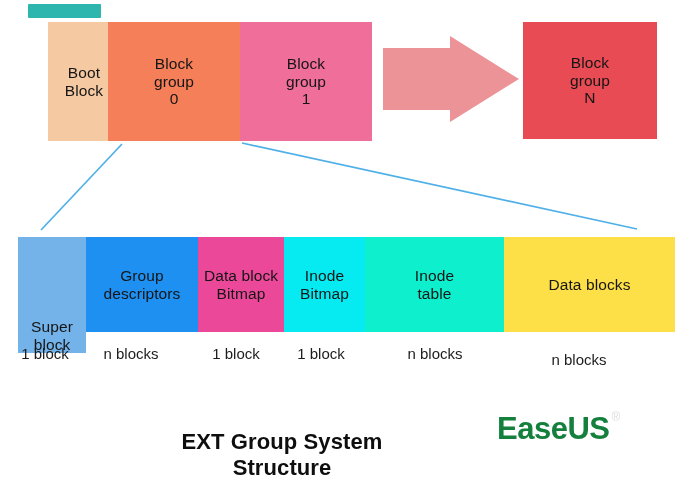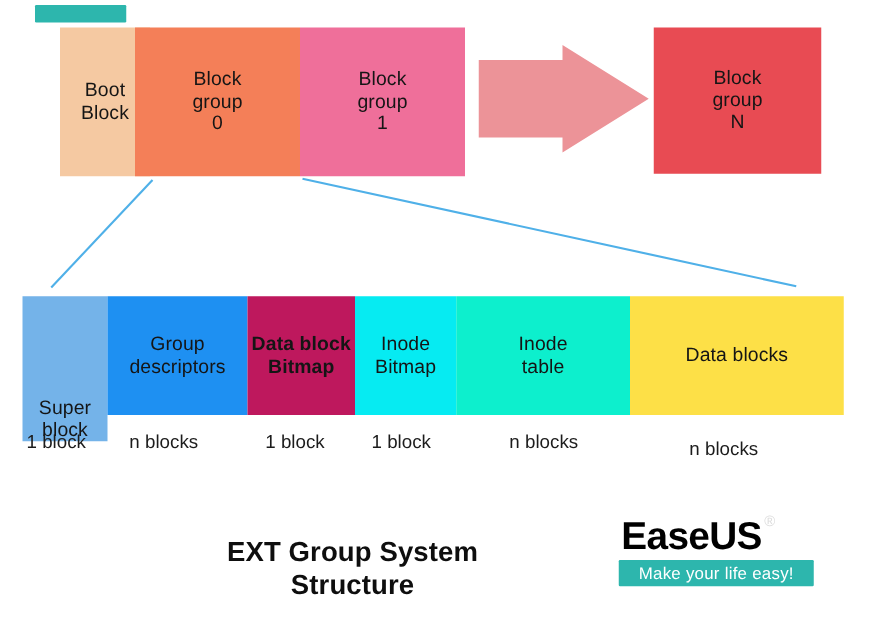--- a/index.html
+++ b/index.html
@@ -92,21 +92,21 @@
   </svg>
 
   <div class="box b-super" style="background-color: rgb(116, 179, 233);">
     <span class="lbl">Super
 block</span>
   </div>
   <div class="box b-gdesc" style="background-color: rgb(30, 144, 242);">
     <span class="lbl">Group
 descriptors</span>
   </div>
-  <div class="box b-dbbm" style="background-color: #be185d; font-weight: bold;">
+  <div class="box b-dbbm" style="background-color: #ec4899;">
     <span class="lbl">Data block
 Bitmap</span>
   </div>
   <div class="box b-inbm" style="background-color: rgb(6, 235, 242);">
     <span class="lbl">Inode
 Bitmap</span>
   </div>
   <div class="box b-intb" style="background-color: rgb(13, 239, 205);">
     <span class="lbl">Inode
 table</span>
@@ -118,17 +118,16 @@
   <div class="size s1">1 block</div>
   <div class="size s2">n blocks</div>
   <div class="size s3">1 block</div>
   <div class="size s4">1 block</div>
   <div class="size s5">n blocks</div>
   <div class="size s6">n blocks</div>
 
   <div class="title">EXT Group System Structure</div>
 
   <div class="logo">
-    <span class="logo-text" style="color: #000000;">EaseUS</span><span class="rmark">®</span>
-    <div class="tagline" style="background-color: rgb(45, 182, 173);">Make your life easy!</div>
+    <span class="logo-text" style="color: #15803d;">EaseUS</span><span class="rmark">®</span>
   </div>
 
 </div>
 
 </body></html>

